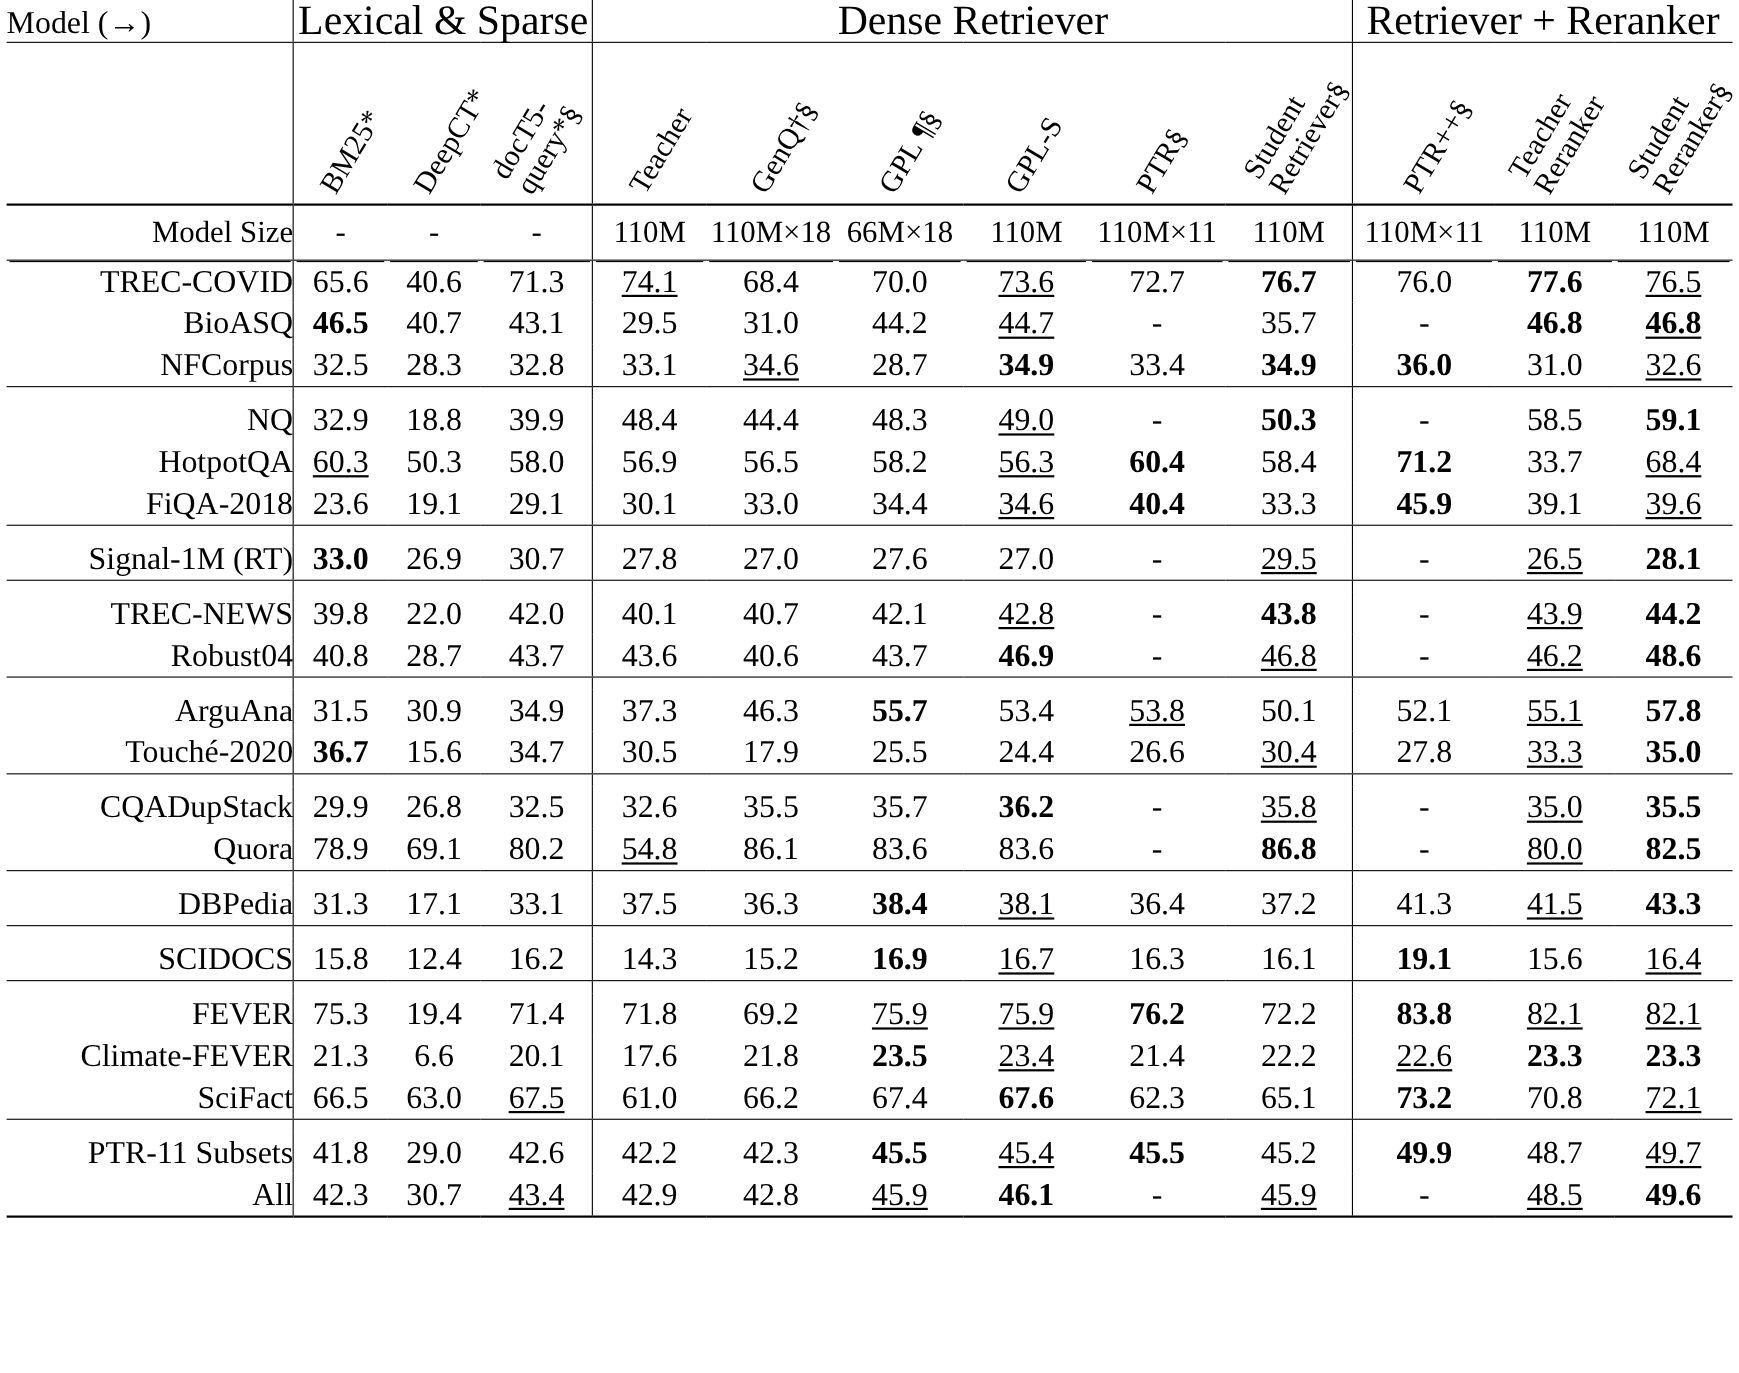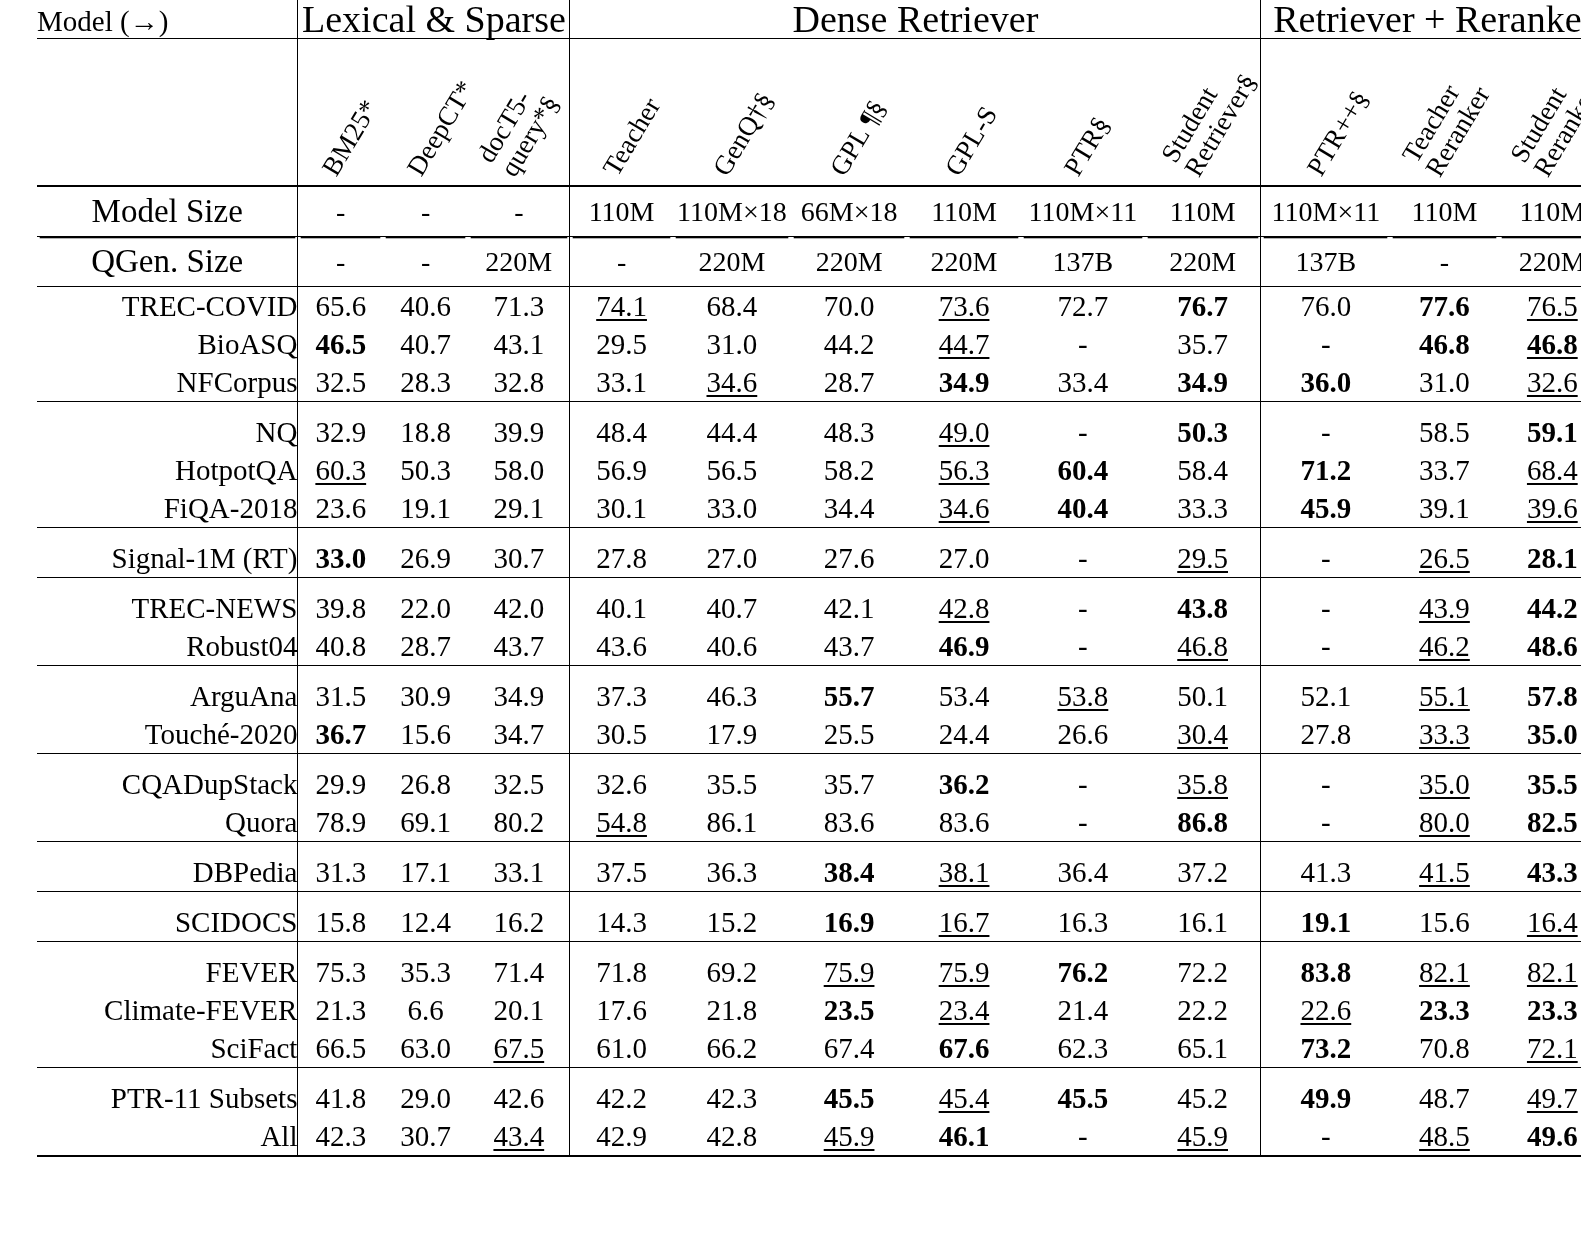--- a/index.html
+++ b/index.html
@@ -13,21 +13,20 @@
     font-family: "Liberation Serif", "DejaVu Serif", serif;
     color: #000000;
     overflow: hidden;
   }
   #table-root {
     position: relative;
     width: 1440px;
     height: 1248px;
     box-sizing: border-box;
     padding: 0 6px;
-    margin-left: 31px;
   }
   table.main {
     border-collapse: collapse;
     width: 1569px;
     table-layout: fixed;
   }
   table.main td, table.main th {
     padding: 0;
     font-weight: normal;
     vertical-align: bottom;
@@ -94,23 +93,23 @@
     transform: rotate(-59deg);
     white-space: nowrap;
     font-size: 27px;
     line-height: 1.02;
     text-align: left;
   }
   .rotlabel.two-line { line-height: 1.0; }
 
   
   .spec-label {
-    font-size: 33px;
+    font-size: 28px;
     font-weight: bold;
-    text-align: center;
+    text-align: right;
     padding-left: 8px;
     white-space: nowrap;
   }
   .spec-val {
     font-size: 28px;
     text-align: center;
     white-space: nowrap;
   }
   tr.spec-row td { height: 49px; vertical-align: middle; }
 
@@ -278,35 +277,20 @@
           <td class="spec-val rule-double vsep-left" style="border-top: 2.6px solid rgb(0, 0, 0);">110M</td>
           <td class="spec-val rule-double" style="border-top: 2.6px solid rgb(0, 0, 0);">110M×18</td>
           <td class="spec-val rule-double" style="border-top: 2.6px solid rgb(0, 0, 0);">66M×18</td>
           <td class="spec-val rule-double" style="border-top: 2.6px solid rgb(0, 0, 0);">110M</td>
           <td class="spec-val rule-double" style="border-top: 2.6px solid rgb(0, 0, 0);">110M×11</td>
           <td class="spec-val rule-double" style="border-top: 2.6px solid rgb(0, 0, 0);">110M</td>
           <td class="spec-val rule-double vsep-left" style="border-top: 2.6px solid rgb(0, 0, 0);">110M×11</td>
           <td class="spec-val rule-double" style="border-top: 2.6px solid rgb(0, 0, 0);">110M</td>
           <td class="spec-val rule-double" style="border-top: 2.6px solid rgb(0, 0, 0);">110M</td>
         </tr>
-        <tr class="spec-row">
-          <td class="spec-label rule-thin">QGen. Size</td>
-          <td class="spec-val rule-thin vsep-left">-</td>
-          <td class="spec-val rule-thin">-</td>
-          <td class="spec-val rule-thin">220M</td>
-          <td class="spec-val rule-thin vsep-left">-</td>
-          <td class="spec-val rule-thin">220M</td>
-          <td class="spec-val rule-thin">220M</td>
-          <td class="spec-val rule-thin">220M</td>
-          <td class="spec-val rule-thin">137B</td>
-          <td class="spec-val rule-thin">220M</td>
-          <td class="spec-val rule-thin vsep-left">137B</td>
-          <td class="spec-val rule-thin">-</td>
-          <td class="spec-val rule-thin">220M</td>
-        </tr>
         <tr class="data-row">
           <td class="row-label">TREC-COVID</td>
           <td class="cell vsep-left"><span class="v ">65.6</span></td>
           <td class="cell"><span class="v ">40.6</span></td>
           <td class="cell"><span class="v ">71.3</span></td>
           <td class="cell vsep-left"><span class="v u">74.1</span></td>
           <td class="cell"><span class="v ">68.4</span></td>
           <td class="cell"><span class="v ">70.0</span></td>
           <td class="cell"><span class="v u">73.6</span></td>
           <td class="cell"><span class="v ">72.7</span></td>
@@ -641,21 +625,21 @@
           <td></td>
           <td></td>
           <td></td>
           <td class="vsep-left"></td>
           <td></td>
           <td></td>
         </tr>
         <tr class="data-row">
           <td class="row-label">FEVER</td>
           <td class="cell vsep-left"><span class="v ">75.3</span></td>
-          <td class="cell"><span class="v ">35.3</span></td>
+          <td class="cell"><span class="v ">19.4</span></td>
           <td class="cell"><span class="v ">71.4</span></td>
           <td class="cell vsep-left"><span class="v ">71.8</span></td>
           <td class="cell"><span class="v ">69.2</span></td>
           <td class="cell"><span class="v u">75.9</span></td>
           <td class="cell"><span class="v u">75.9</span></td>
           <td class="cell"><span class="v b">76.2</span></td>
           <td class="cell"><span class="v ">72.2</span></td>
           <td class="cell vsep-left"><span class="v b">83.8</span></td>
           <td class="cell"><span class="v u">82.1</span></td>
           <td class="cell"><span class="v u">82.1</span></td>

